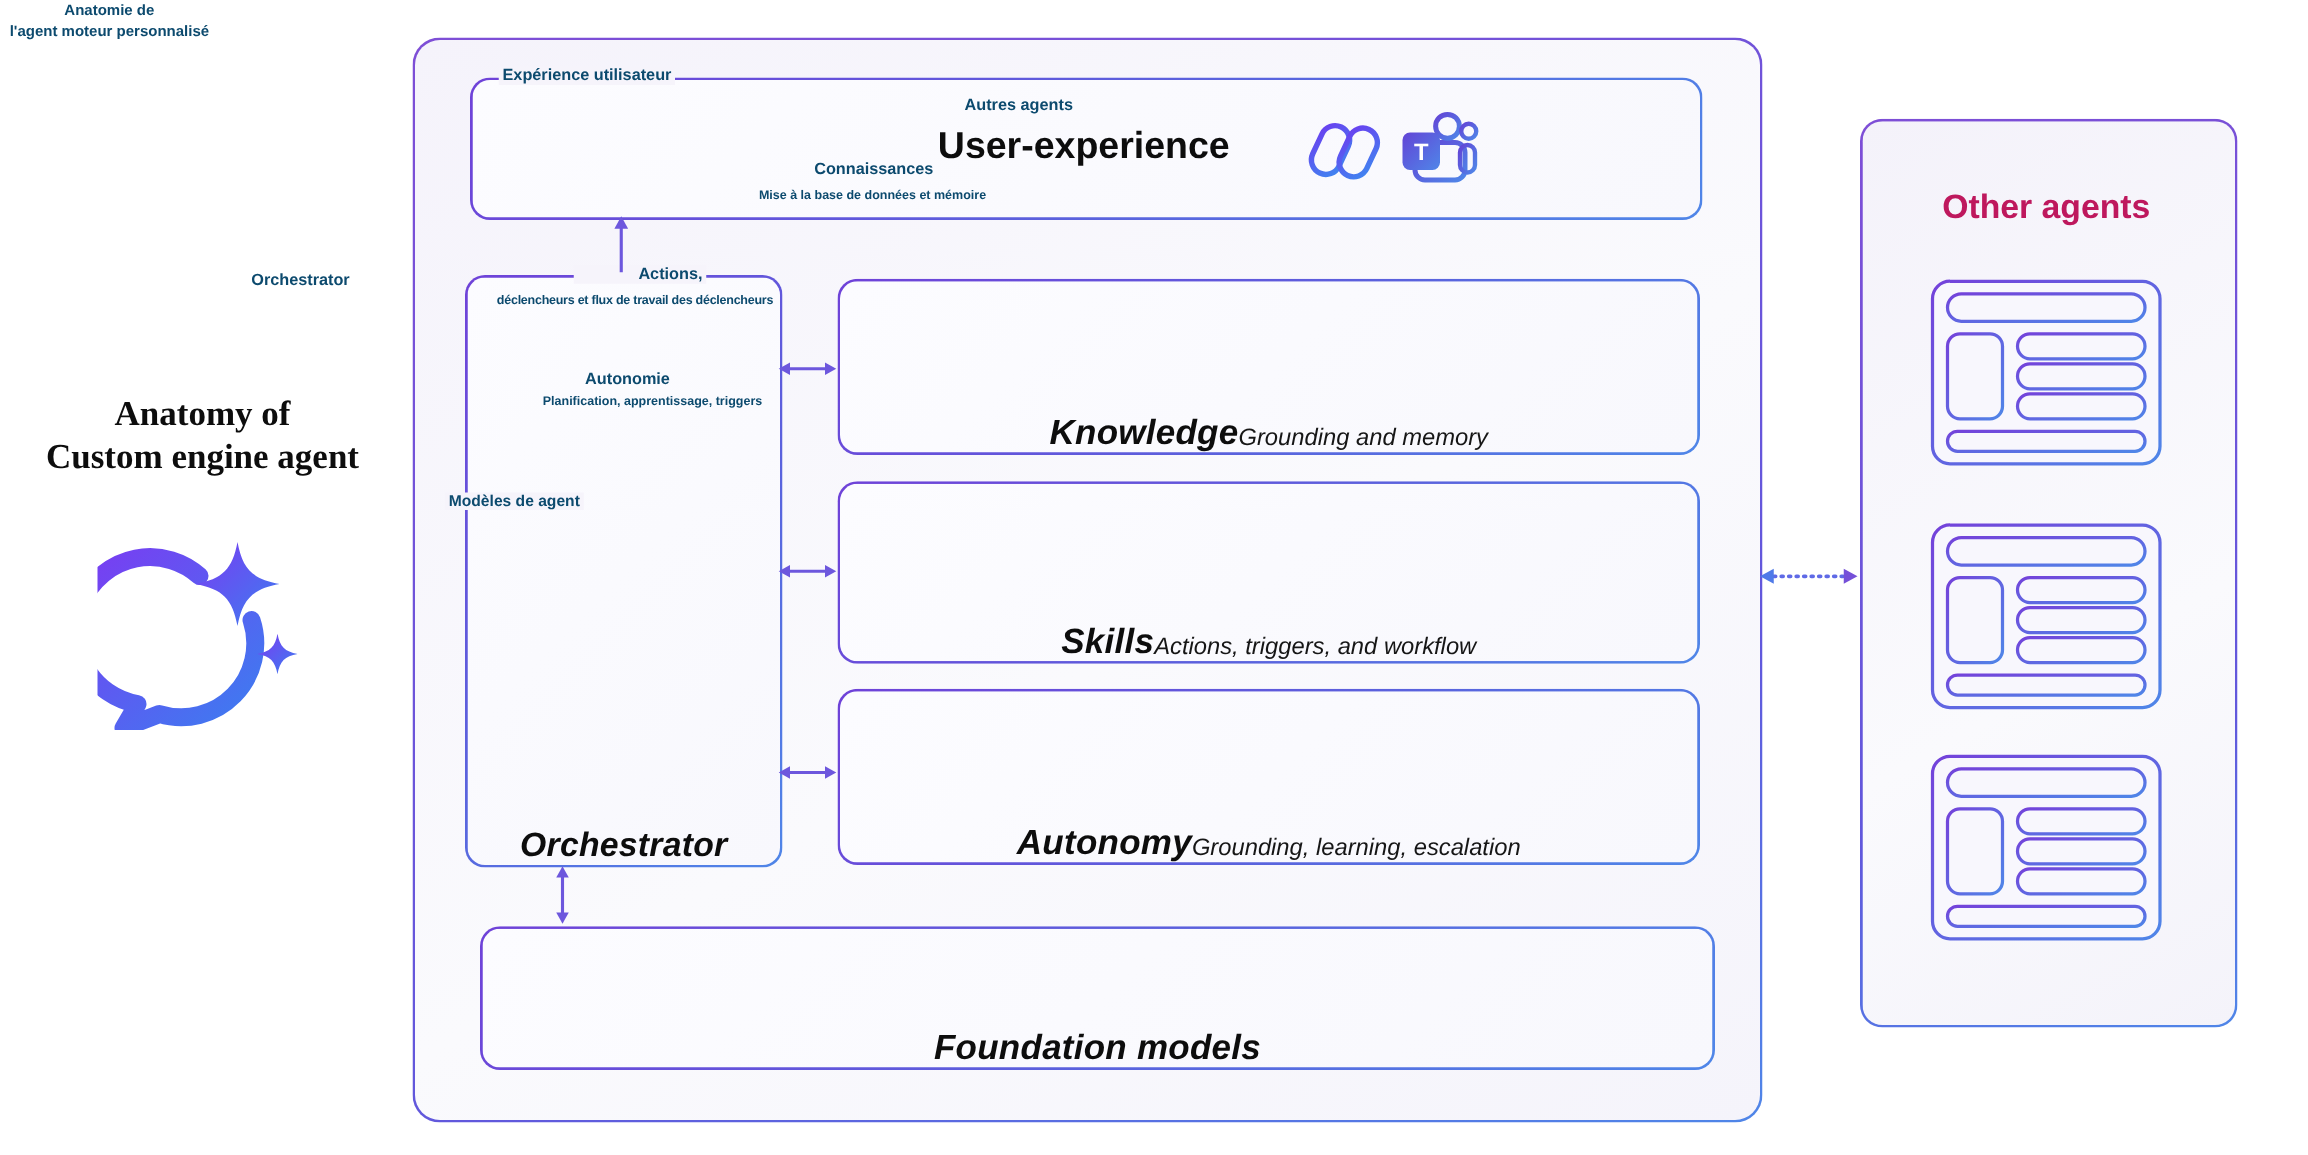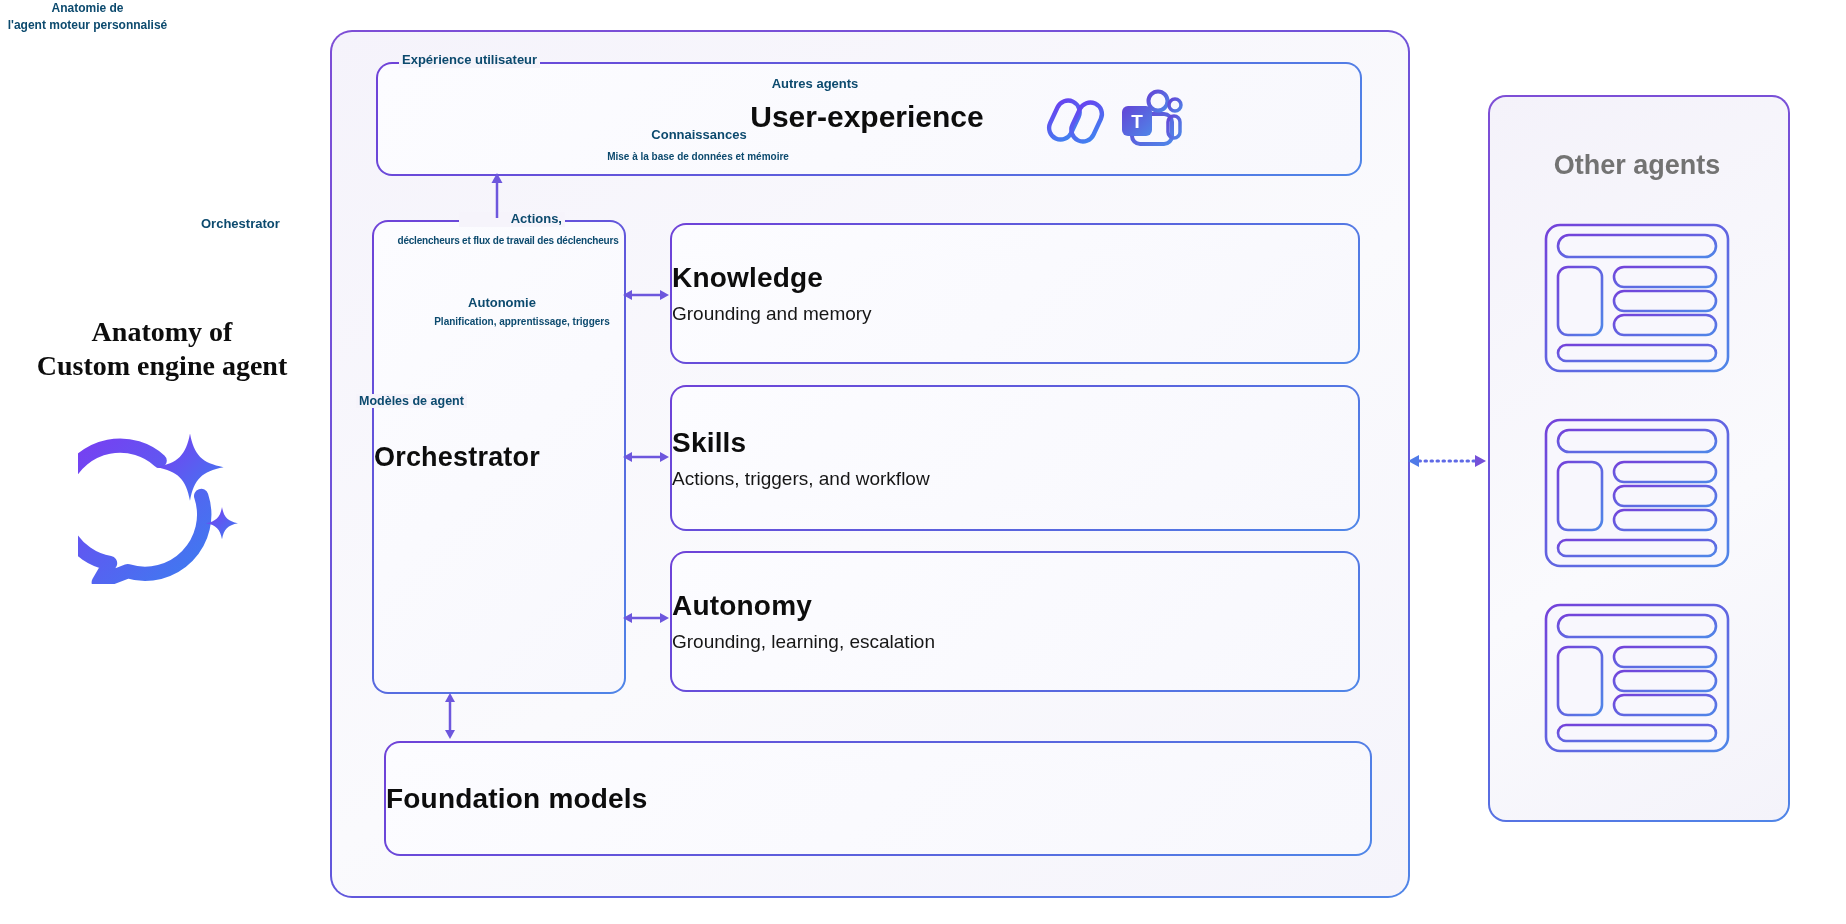--- a/index.html
+++ b/index.html
@@ -20,21 +20,21 @@
     background:
       linear-gradient(150deg,#f5f3fb 0%,#fafafd 55%,#f5f4fb 100%) padding-box,
       linear-gradient(160deg,#7e4ed6 0%,#6158dc 70%,#4f86e8 100%) border-box;
   }
   .panel{
     border-radius:18px;
     background:
       linear-gradient(150deg,#f4f2fa 0%,#fafafd 60%,#f4f3fa 100%) padding-box,
       linear-gradient(160deg,#7e4ed6 0%,#6158dc 70%,#4f86e8 100%) border-box;
   }
-  .flexc{display:flex;flex-direction:column;align-items:flex-start;justify-content:center;}
+  .flexc{display:flex;flex-direction:row;align-items:flex-end;justify-content:center;font-style:italic;}
   .box-title{font-size:28px;font-weight:700;color:#0d0d0d;letter-spacing:.2px;}
   .box-sub{font-size:19px;color:#161616;margin-top:9px;}
   .lbl{position:absolute;color:#0c4a6e;white-space:nowrap;font-weight:bold;}
   .patch{background:#f6f4fb;padding:0 3px;line-height:1.15;}
   .sm{font-size:13px;}
   .tiny{font-size:10px;}
   .center{text-align:center;}
 </style>
 </head>
 <body>
@@ -155,21 +155,21 @@
     <polygon points="8,1 3,10 13,10" fill="#6d57dd"></polygon>
     <polygon points="8,47 3,38 13,38" fill="#6d57dd"></polygon>
   </svg>
   <svg class="abs" style="left:1406px;top:452px;" width="82" height="18">
     <line x1="13" y1="9" x2="69" y2="9" stroke="#5f6ae6" stroke-width="3" stroke-dasharray="1.5 4.5" stroke-linecap="round"></line>
     <polygon points="2,9 13,3 13,15" fill="#4f7ae8"></polygon>
     <polygon points="80,9 69,3 69,15" fill="#7550d8"></polygon>
   </svg>
 
   <div class="gbox panel" style="left:1488px;top:95px;width:298px;height:723px;"></div>
-  <div class="lbl center" style="left:1488px;top:150px;width:298px;font-size:27px;font-weight:700;color:#737373;">Other agents</div>
+  <div class="lbl center" style="left:1488px;top:150px;width:298px;font-size:27px;font-weight:700;color:#be185d;">Other agents</div>
 
   <svg class="abs" style="left:1544px;top:223px;" width="186" height="150" viewBox="0 0 186 150">
     <defs>
       <linearGradient id="ag" x1="0" y1="0" x2="1" y2="1">
         <stop offset="0" stop-color="#7442da"></stop>
           <stop offset="1" stop-color="#4f86e8"></stop>
       </linearGradient>
     </defs>
     <g stroke="url(#ag)" stroke-width="2.6" fill="none">
       <rect x="2" y="2" width="182" height="146" rx="14" fill="#f8f7fd"></rect>

